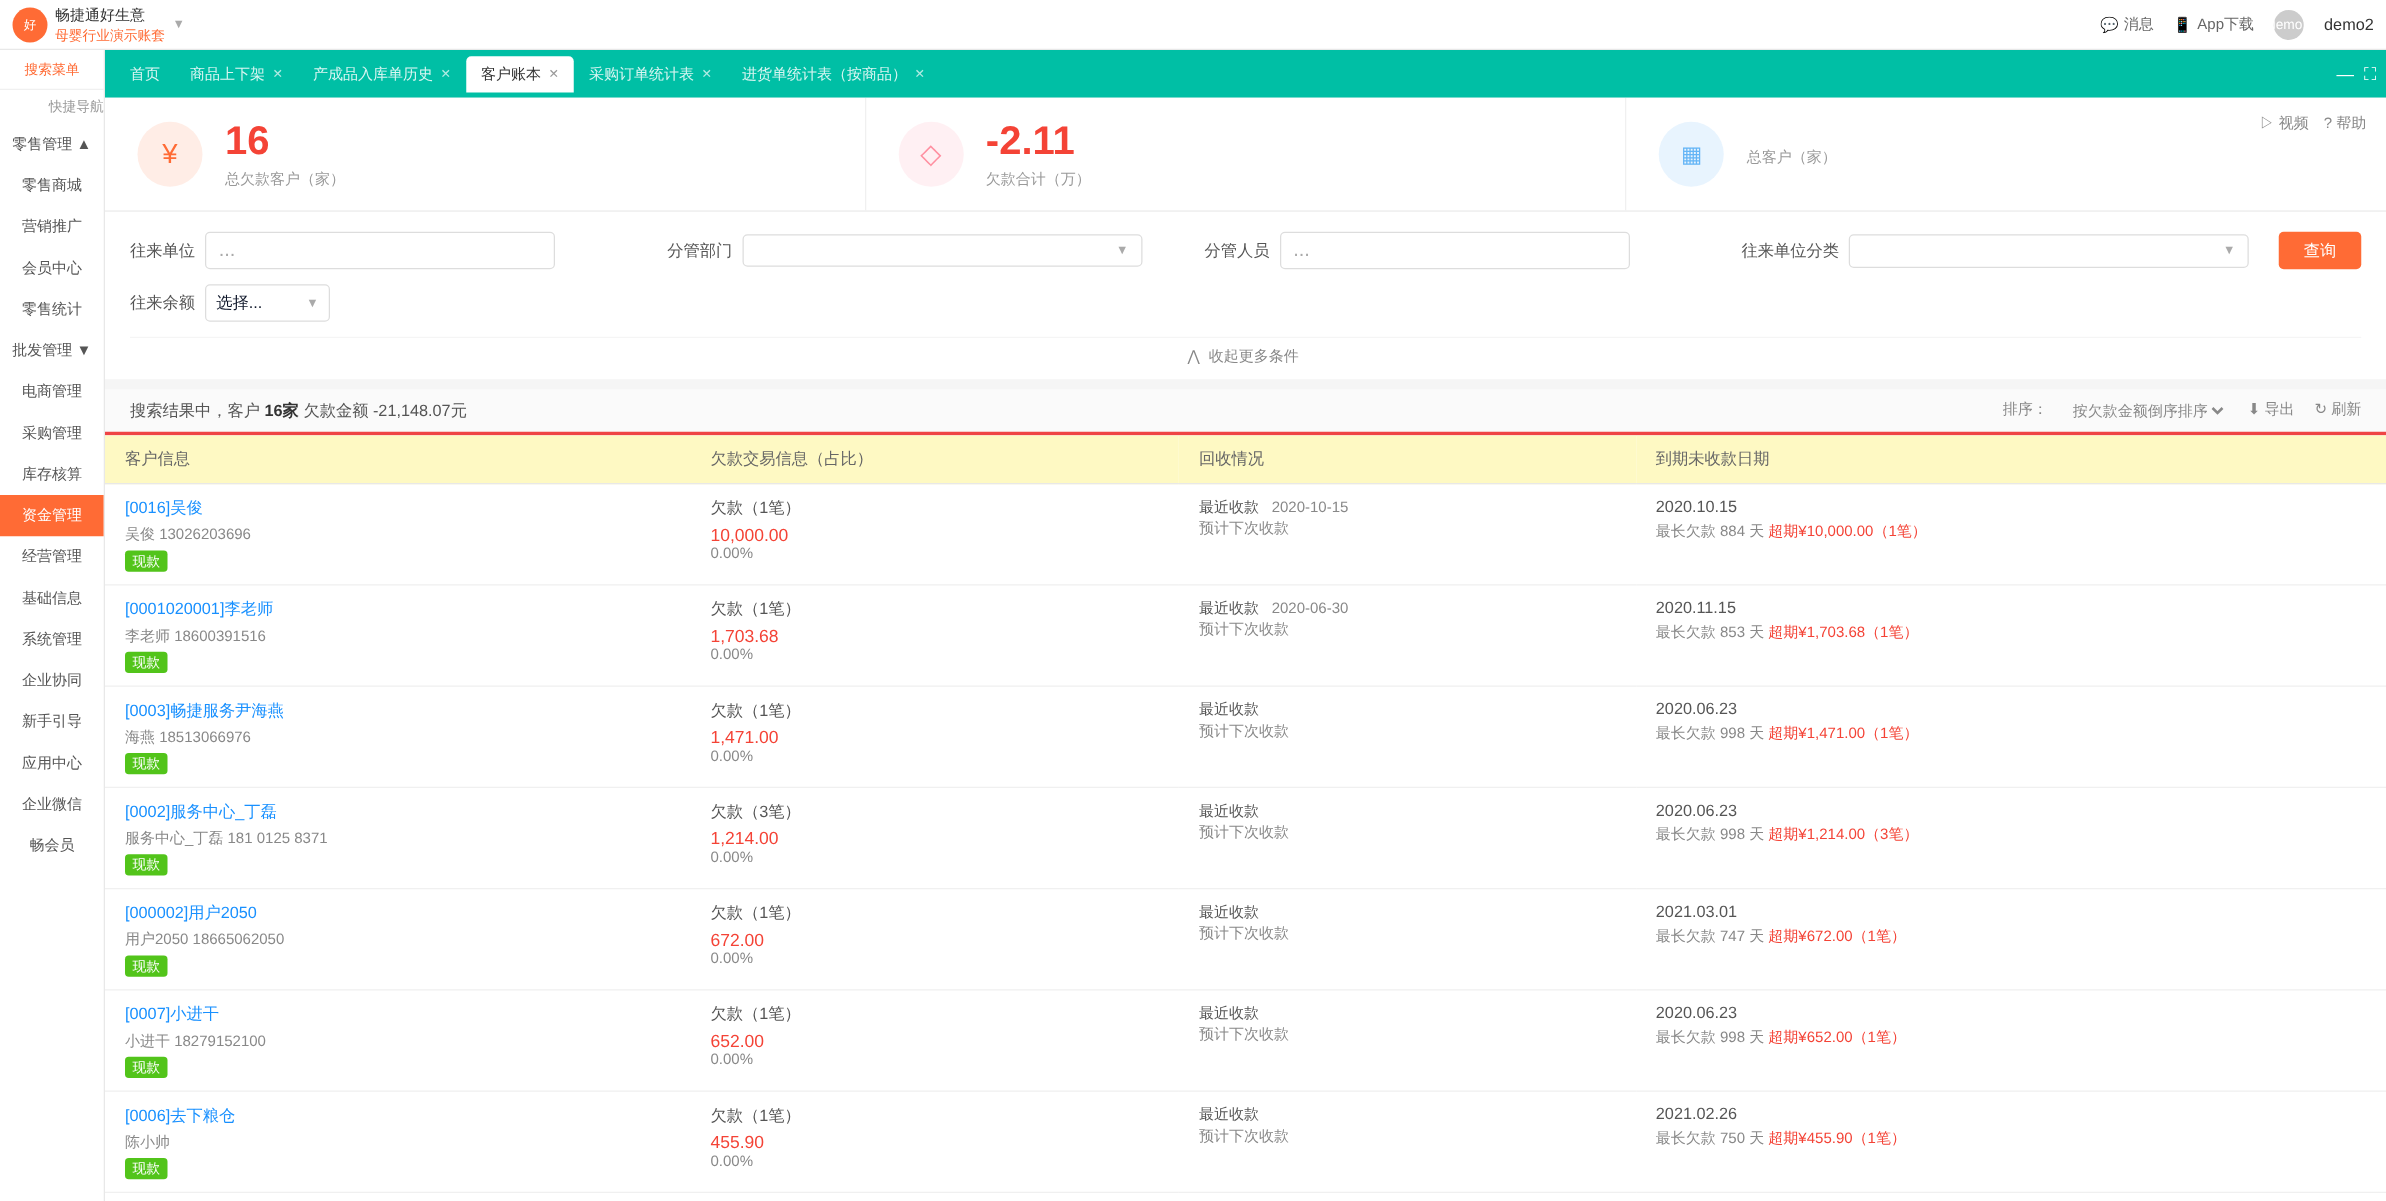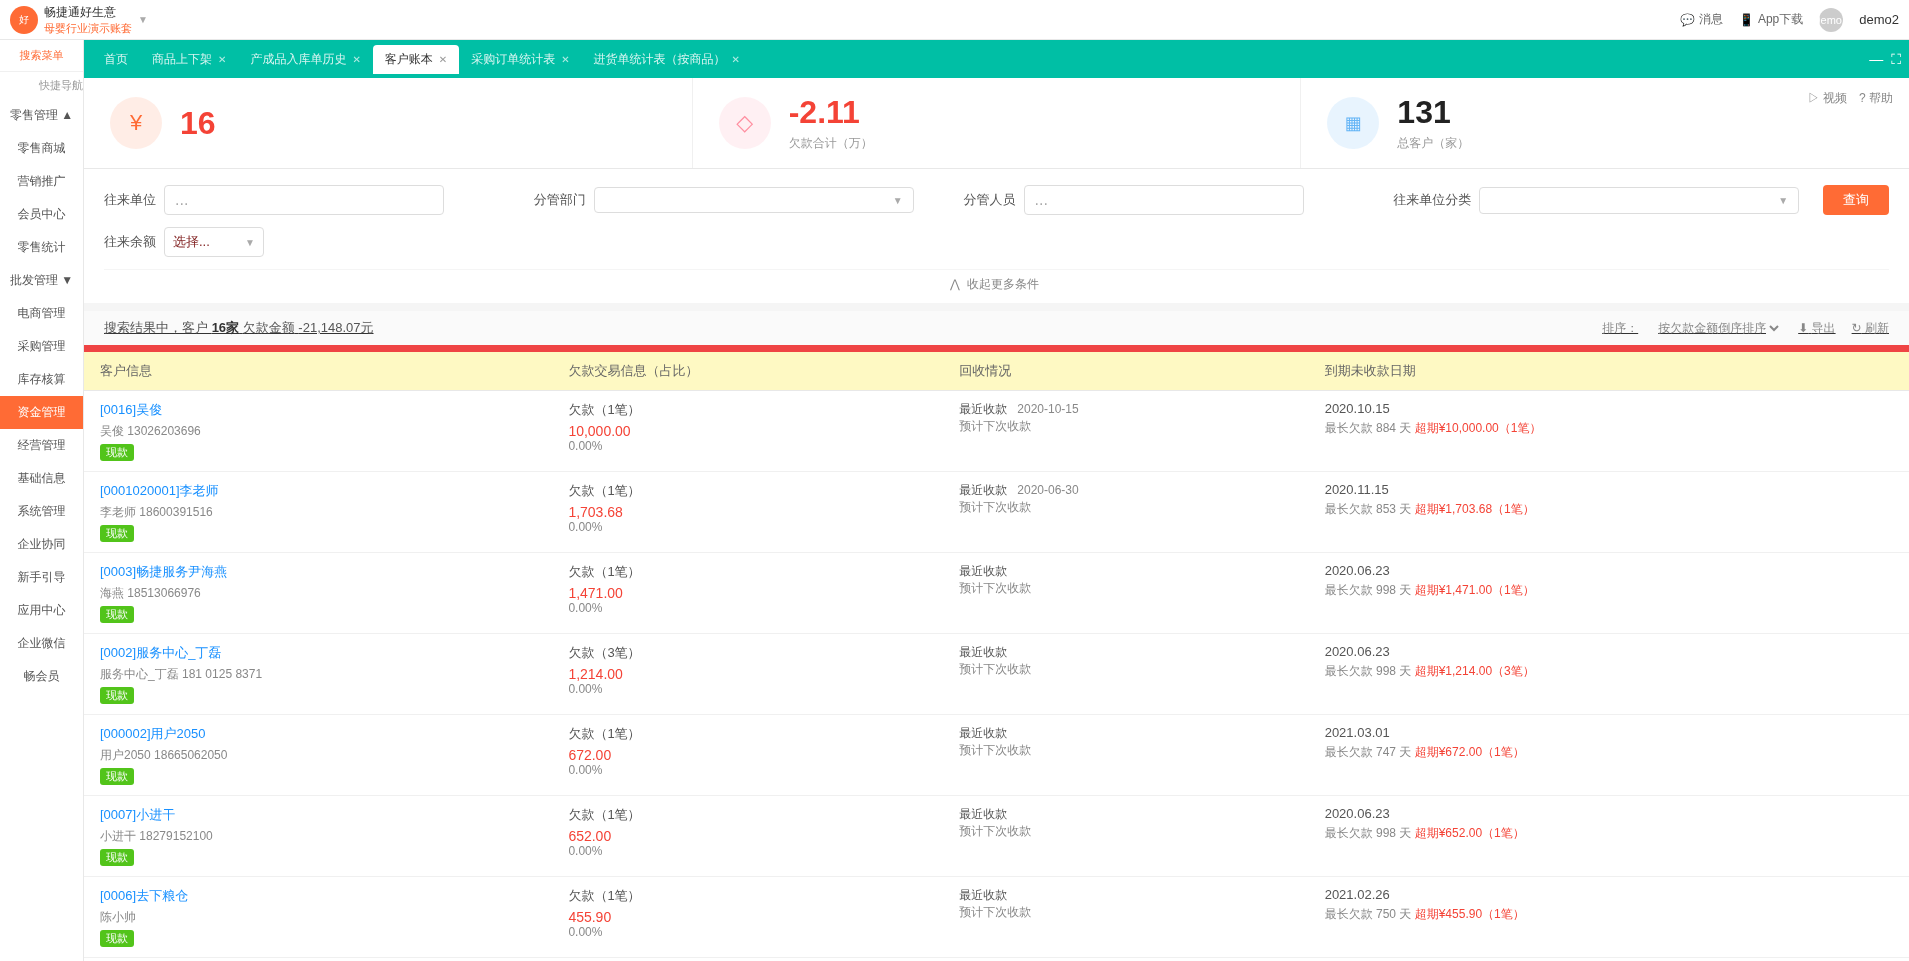--- a/index.html
+++ b/index.html
@@ -59,21 +59,21 @@
     .filter-item { display: flex; align-items: center; gap: 8px; flex: 1; }
     .filter-label { font-size: 13px; color: #555; white-space: nowrap; }
     .filter-input { flex: 1; border: 1px solid #ddd; border-radius: 4px; padding: 5px 10px; font-size: 13px; color: #333; display: flex; align-items: center; justify-content: space-between; cursor: pointer; min-width: 160px; max-width: 280px; background: #fff; }
     .filter-input-dots { color: #aaa; font-size: 16px; }
     .filter-arrow { color: #aaa; font-size: 10px; }
     .search-btn { background: #ff6b35; color: #fff; border: none; border-radius: 4px; padding: 6px 20px; font-size: 13px; cursor: pointer; white-space: nowrap; }
     .collapse-row { text-align: center; padding: 6px 0 10px; border-top: 1px solid #f5f5f5; cursor: pointer; color: #888; font-size: 12px; }
     .collapse-row span { margin-right: 4px; }
 
     
-    .results-bar { display: flex; align-items: center; justify-content: space-between; padding: 8px 20px; background: #fafafa; border-bottom: 7px solid #ef4444; text-decoration: underline; }
+    .results-bar { display: flex; align-items: flex-start; justify-content: space-between; padding: 8px 20px; background: #fafafa; border-bottom: 3px solid #ef4444; }
     .results-info { font-size: 13px; color: #555; }
     .results-info strong { color: #333; }
     .results-actions { display: flex; align-items: center; gap: 16px; font-size: 12px; color: #888; }
     .sort-select { border: none; background: transparent; font-size: 12px; color: #888; cursor: pointer; }
 
     
     .data-table { width: 100%; background: #fff; border-collapse: collapse; }
     .data-table thead th { padding: 10px 16px; background: #fef9c3; font-size: 13px; color: #666; font-weight: normal; border-bottom: 1px solid #e8e8e8; text-align: left; }
     .data-table tbody tr { border-bottom: 1px solid #f0f0f0; }
     .data-table tbody td { padding: 10px 16px; font-size: 13px; vertical-align: top; }
@@ -196,37 +196,37 @@
 
       <div class="content-area">
 
         <div class="stats-bar">
           <div class="stat-card">
             <div class="stat-icon">
               <div class="stat-icon-circle orange">¥</div>
             </div>
             <div class="stat-info">
               <div class="stat-value red">16</div>
+              <div class="stat-label">总欠款客户（家）</div>
             </div>
           </div>
           <div class="stat-card">
             <div class="stat-icon">
               <div class="stat-icon-circle pink">◇</div>
             </div>
             <div class="stat-info">
               <div class="stat-value red">-2.11</div>
               <div class="stat-label">欠款合计（万）</div>
             </div>
           </div>
           <div class="stat-card">
             <div class="stat-icon">
               <div class="stat-icon-circle blue" style="font-size:18px;">▦</div>
             </div>
             <div class="stat-info">
-              <div class="stat-value black">131</div>
               <div class="stat-label">总客户（家）</div>
             </div>
             <div class="stat-actions">
               <span style="cursor:pointer;">
                 <span>▷</span>
                 <span>视频</span>
               </span>
               <span style="cursor:pointer;">
                 <span>?</span>
                 <span>帮助</span>
@@ -262,21 +262,21 @@
                 <span style="color:#ccc;">&nbsp;</span>
                 <span class="filter-arrow">▼</span>
               </div>
             </div>
             <button class="search-btn">查询</button>
           </div>
           <div class="filter-row">
             <div class="filter-item" style="max-width:380px;">
               <span class="filter-label">往来余额</span>
               <div class="select-with-dropdown">
-                <span style="color:#7f1d1d;font-size:13px;text-align:right;">选择...</span>
+                <span style="color:#0f172a;font-size:13px;text-align:right;">选择...</span>
                 <span class="dropdown-arrow">▼</span>
               </div>
             </div>
           </div>
           <div class="collapse-row">
             <span>⋀</span>
             <span>收起更多条件</span>
           </div>
         </div>
 

